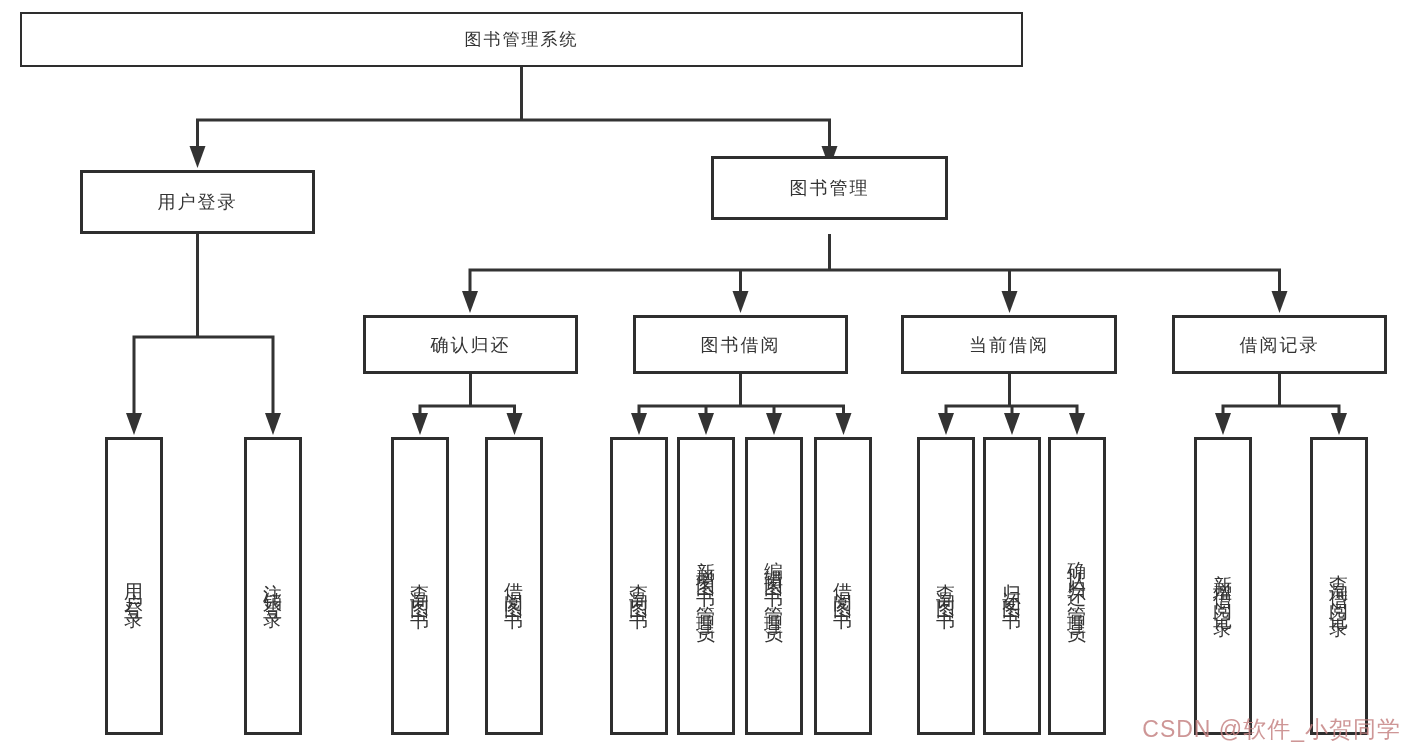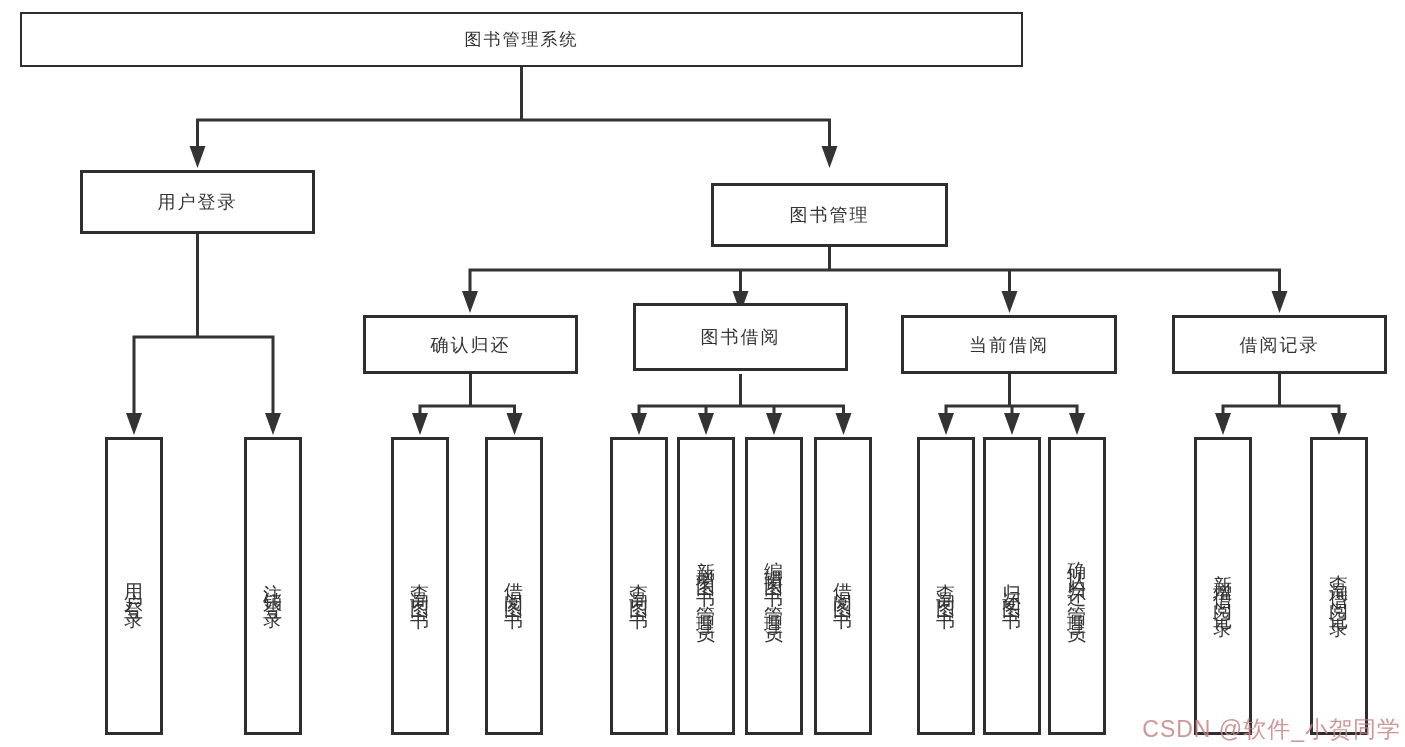--- a/index.html
+++ b/index.html
@@ -105,28 +105,28 @@
     </g>
   </svg>
 
   <div class="node root" style="left:20px; top:12px; width:1003px; height:55px;">
     <span class="h-label">图书管理系统</span>
   </div>
 
   <div class="node" style="left:80px; top:170px; width:235px; height:64px;">
     <span class="h-label">用户登录</span>
   </div>
-  <div class="node" style="left:711px; top:183px; width:237px; height:64px;">
+  <div class="node" style="left:711px; top:156px; width:237px; height:64px;">
     <span class="h-label">图书管理</span>
   </div>
 
   <div class="node" style="left:363px; top:315px; width:215px; height:59px;">
     <span class="h-label">确认归还</span>
   </div>
-  <div class="node" style="left:633px; top:303px; width:215px; height:68px;">
+  <div class="node" style="left:633px; top:315px; width:215px; height:59px;">
     <span class="h-label">图书借阅</span>
   </div>
   <div class="node" style="left:901px; top:315px; width:216px; height:59px;">
     <span class="h-label">当前借阅</span>
   </div>
   <div class="node" style="left:1172px; top:315px; width:215px; height:59px;">
     <span class="h-label">借阅记录</span>
   </div>
 
   <div class="node" style="left:105px; top:437px; width:58px; height:298px;">

